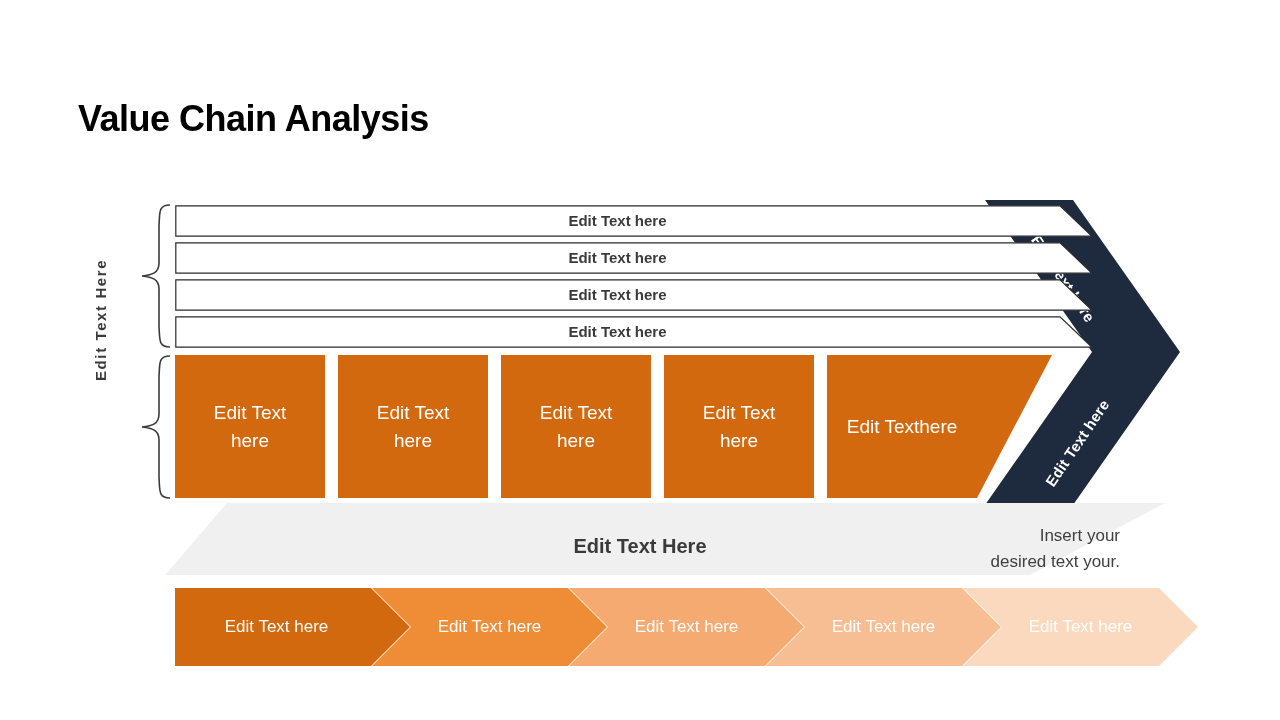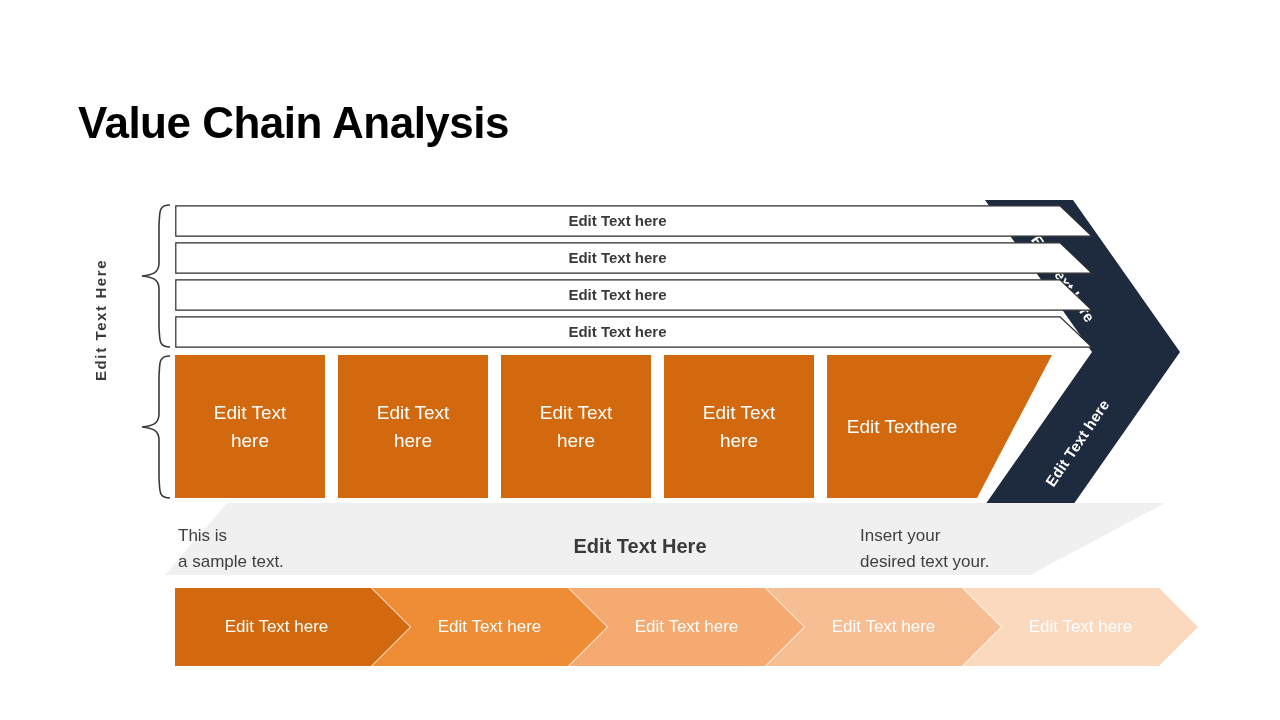--- a/index.html
+++ b/index.html
@@ -22,21 +22,21 @@
     width: 1280px;
     height: 720px;
     background: #ffffff;
   }
 
   
   #page-title {
     position: absolute;
     left: 78px;
     top: 100px;
-    font-size: 44px;
+    font-size: 36px;
     font-weight: bold;
     color: #000000;
     letter-spacing: -0.5px;
     line-height: 1.05;
     white-space: nowrap;
   }
 
   
   #dark-chevron {
     position: absolute;
@@ -184,21 +184,21 @@
     text-align: center;
     font-size: 20px;
     font-weight: bold;
     color: #3a3a3a;
   }
   #gray-band-right-text {
     position: absolute;
     left: 860px;
     top: 523px;
     width: 260px;
-    text-align: left;
+    text-align: right;
     font-size: 17px;
     color: #404040;
     line-height: 1.5;
   }
 
   
   #bottom-chevrons {
     position: absolute;
     left: 175px;
     top: 588px;
@@ -313,23 +313,20 @@
         </span>
     </div>
 
   </div>
 
   <div id="gray-band">
     <svg width="1000" height="72" viewBox="0 0 1000 72">
       <polygon points="62,0 938,0 1000,0 865,72 135,72 0,72" fill="#f0f0f0"></polygon>
     </svg>
   </div>
-  <div id="gray-band-left-text">
-    <span>This is</span><br><span>a sample text.</span>
-  </div>
   <div id="gray-band-center-text">Edit Text Here</div>
   <div id="gray-band-right-text">
     <span>Insert your</span><br><span>desired text your.</span>
   </div>
 
   <div id="bottom-chevrons">
 
     <div class="bottom-chevron" style="left:0px; width:235px;">
       <svg width="235" height="78" viewBox="0 0 235 78" style="position:absolute;left:0;top:0;">
         <polygon points="0,0 196,0 235,39 196,78 0,78" fill="#d2690f"></polygon>

